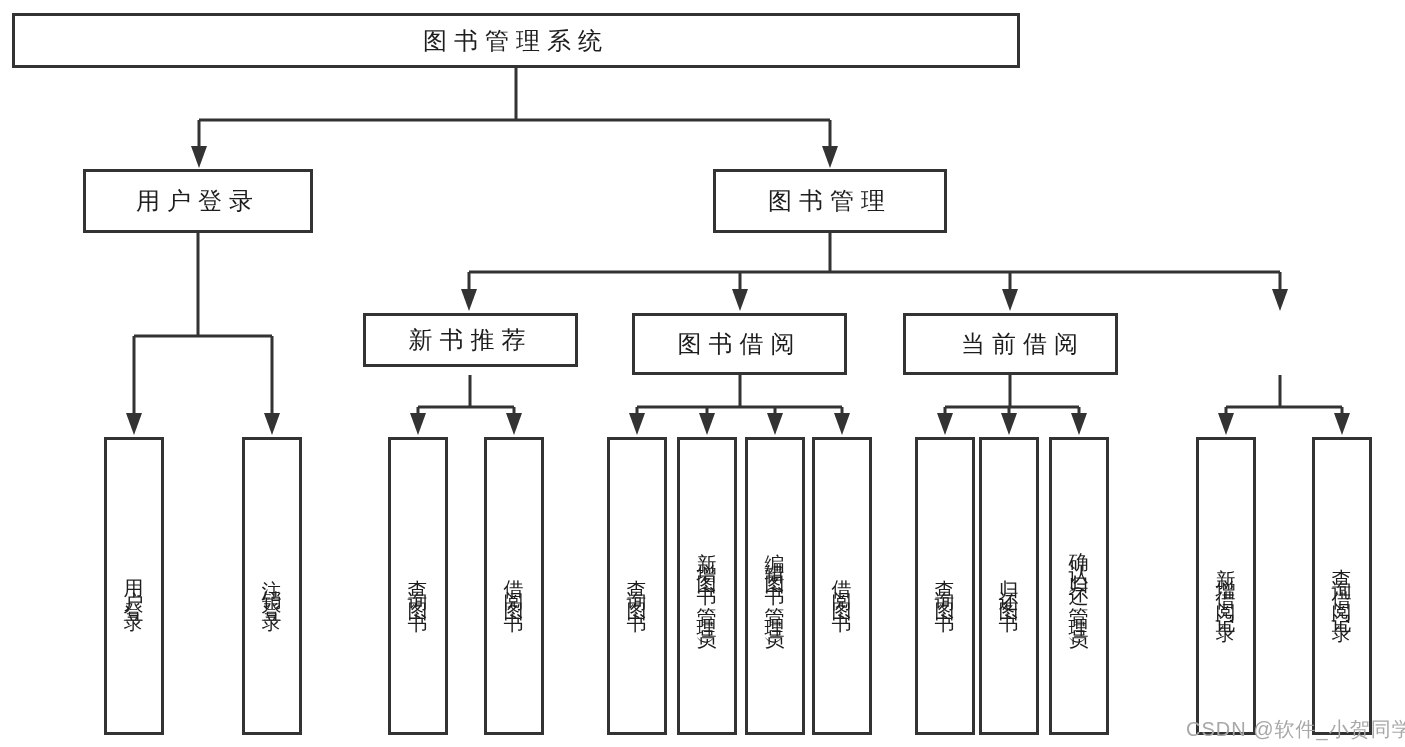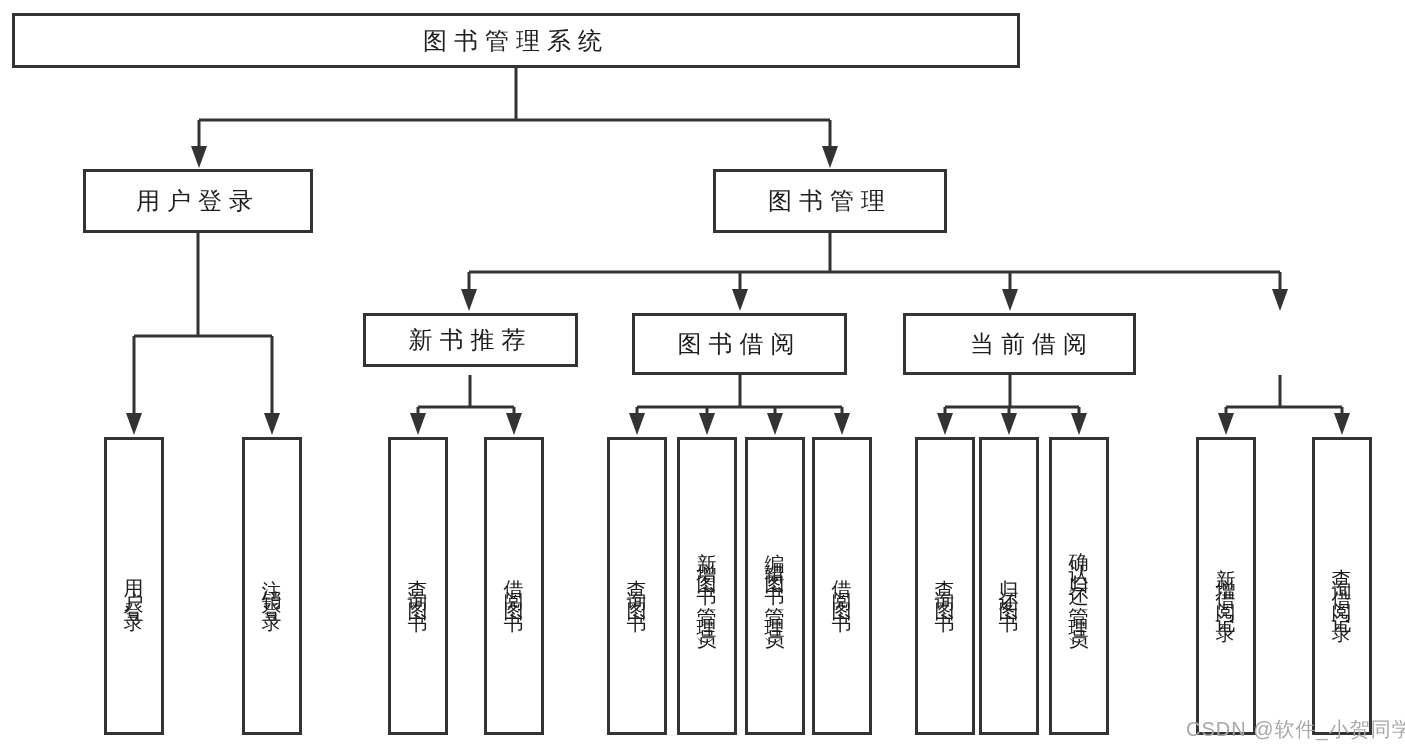--- a/index.html
+++ b/index.html
@@ -105,21 +105,21 @@
     </g>
   </svg>
 
   <div class="node h-node" style="left:12px; top:13px; width:1008px; height:55px;">图书管理系统</div>
 
   <div class="node h-node" style="left:83px; top:169px; width:230px; height:64px;">用户登录</div>
   <div class="node h-node" style="left:713px; top:169px; width:234px; height:64px;">图书管理</div>
 
   <div class="node h-node" style="left:363px; top:313px; width:215px; height:54px;">新书推荐</div>
   <div class="node h-node" style="left:632px; top:313px; width:215px; height:62px;">图书借阅</div>
-  <div class="node h-node" style="left:903px; top:313px; width:233px; height:62px;padding-left:25px;">当前借阅</div>
+  <div class="node h-node" style="left:903px; top:313px; width:215px; height:62px;padding-left:25px;">当前借阅</div>
 
   <div class="node v-node" style="left:104px; top:437px; width:60px; height:298px;">用户登录</div>
   <div class="node v-node" style="left:242px; top:437px; width:60px; height:298px;">注销登录</div>
 
   <div class="node v-node" style="left:388px; top:437px; width:60px; height:298px;">查询图书</div>
   <div class="node v-node" style="left:484px; top:437px; width:60px; height:298px;">借阅图书</div>
 
   <div class="node v-node" style="left:607px; top:437px; width:60px; height:298px;">查询图书</div>
   <div class="node v-node" style="left:677px; top:437px; width:60px; height:298px;">新增图书（管理员）</div>
   <div class="node v-node" style="left:745px; top:437px; width:60px; height:298px;">编辑图书（管理员）</div>

